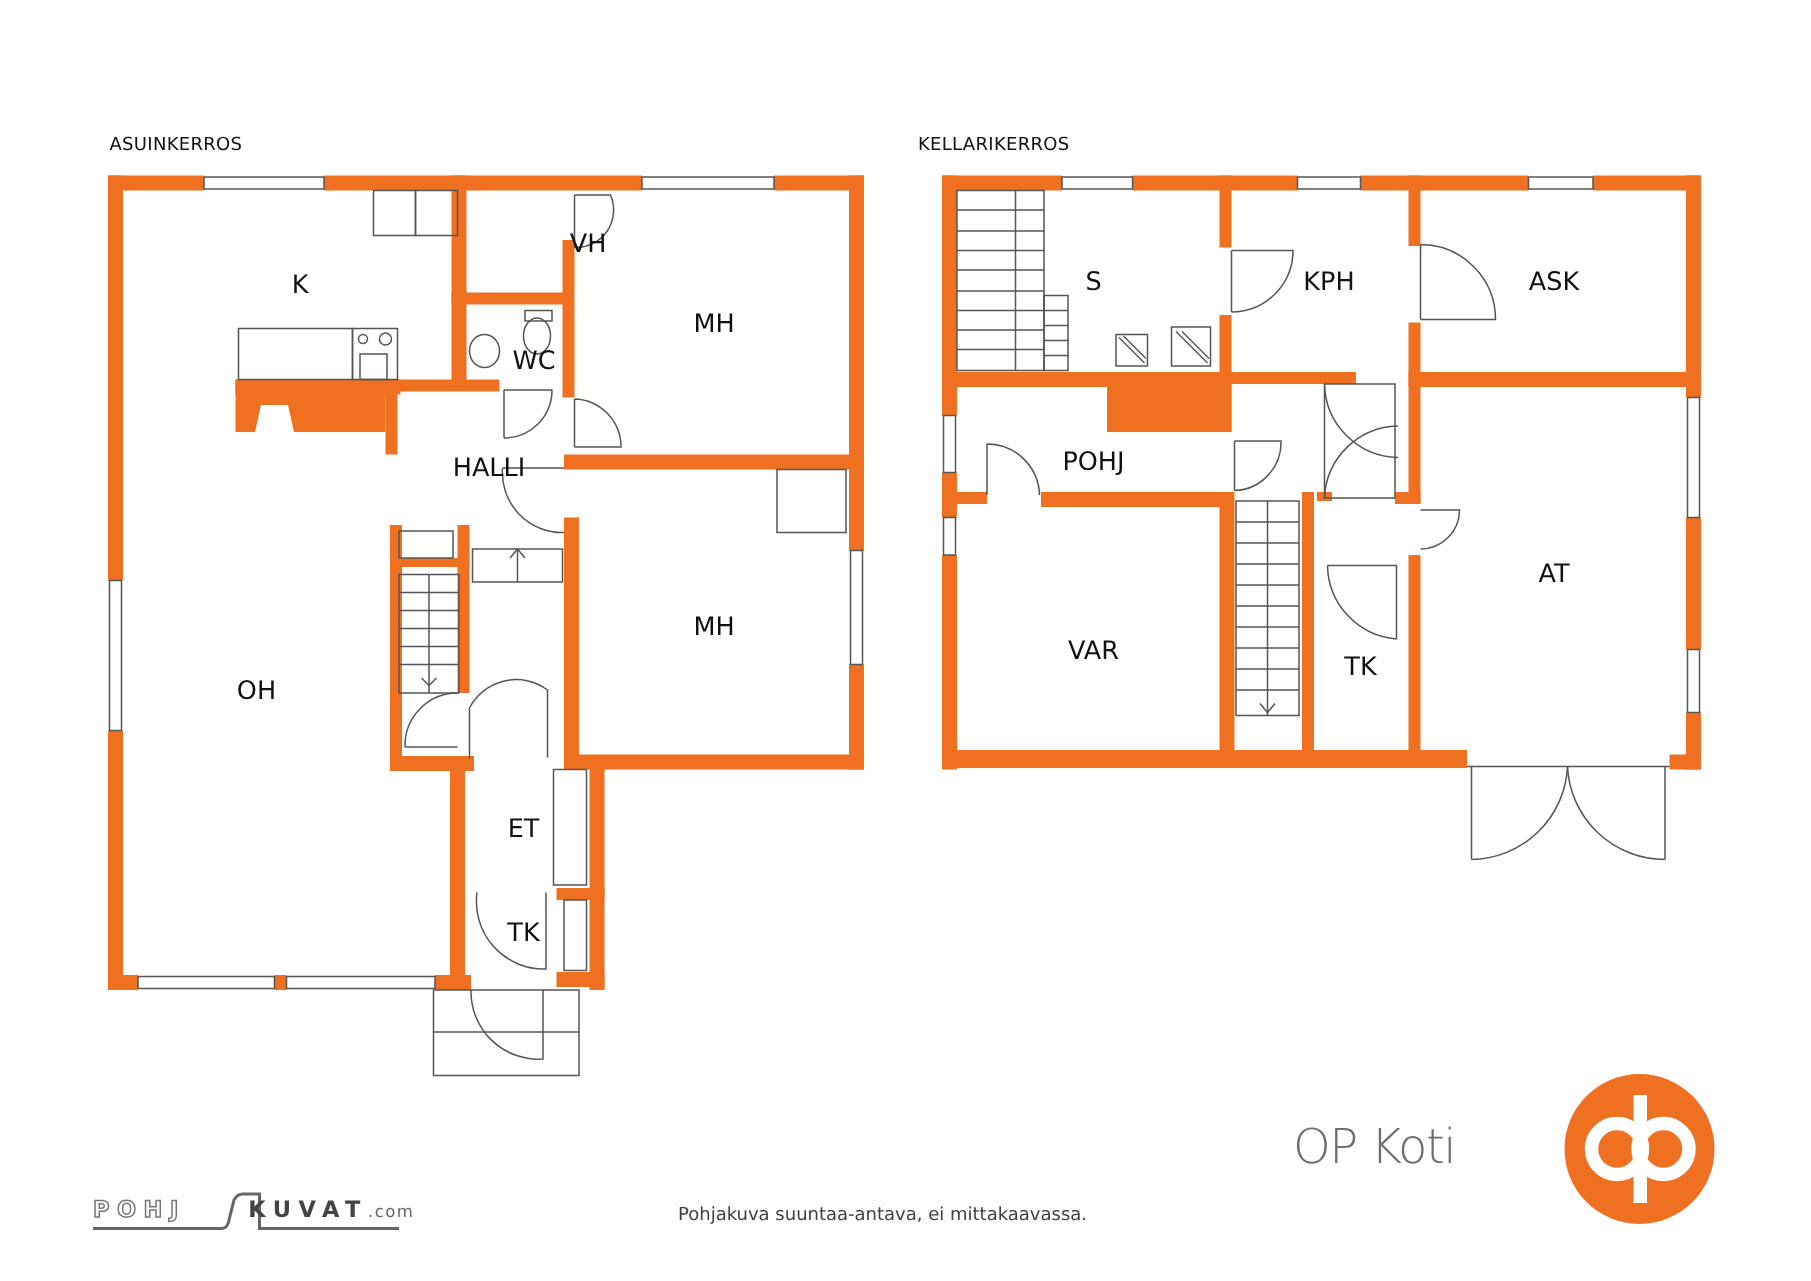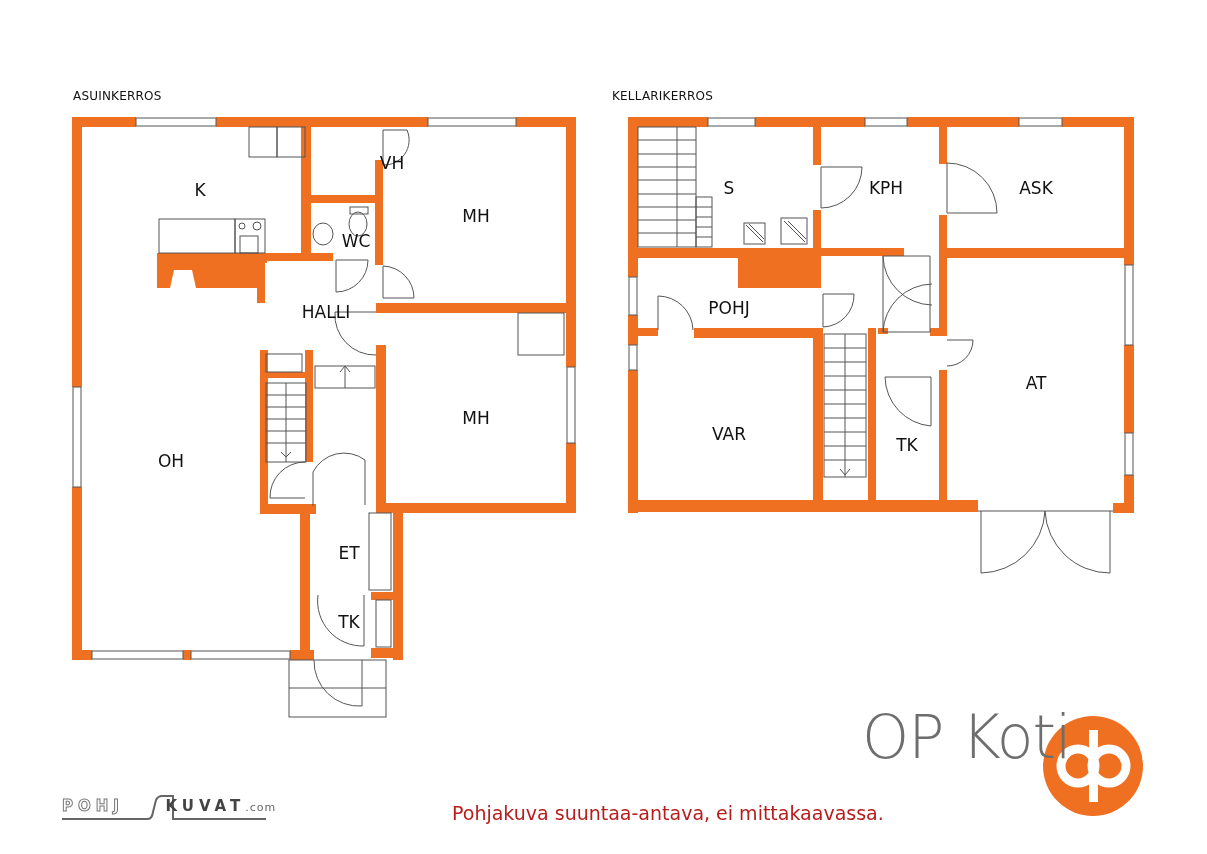--- a/index.html
+++ b/index.html
@@ -1,21 +1,21 @@
 <!DOCTYPE html>
 <html><head>
 <meta charset="utf-8">
 <style>
   html,body{margin:0;padding:0;background:#ffffff;}
   body{width:1207px;height:854px;position:relative;overflow:hidden;font-family:"DejaVu Sans","Liberation Sans",sans-serif;}
   .floor-title{position:absolute;font-size:12px;color:#111;letter-spacing:0.2px;}
   .room-label{position:absolute;font-size:17px;color:#111;transform:translate(-50%,-50%);white-space:nowrap;}
   svg.plan{position:absolute;left:0;top:0;}
-  .disclaimer{position:absolute;left:452px;top:802px;font-size:19px;color:#b91c1c;}
-  .brand-text{position:absolute;left:862px;top:702px;font-size:60px;color:#6e6e6e;font-family:"DejaVu Sans","Liberation Sans",sans-serif;font-weight:300;letter-spacing:-1px;}
+  .disclaimer{position:absolute;left:452px;top:802px;font-size:12px;color:#404040;}
+  .brand-text{position:absolute;left:862px;top:745px;font-size:32px;color:#6e6e6e;font-family:"DejaVu Sans","Liberation Sans",sans-serif;font-weight:300;letter-spacing:-1px;}
   .credit{position:absolute;left:62px;top:797px;font-size:15px;color:#555;letter-spacing:5px;}
   .credit .outline{color:#fff;-webkit-text-stroke:1px #777;font-weight:bold;}
   .credit .solid{color:#444;font-weight:bold;}
   .credit .dom{letter-spacing:1px;font-size:11px;color:#666;}
 </style>
 </head>
 <body>
 
 <div class="floor-title" style="left:73px;top:89px;">ASUINKERROS</div>
 <div class="floor-title" style="left:612px;top:89px;">KELLARIKERROS</div>

